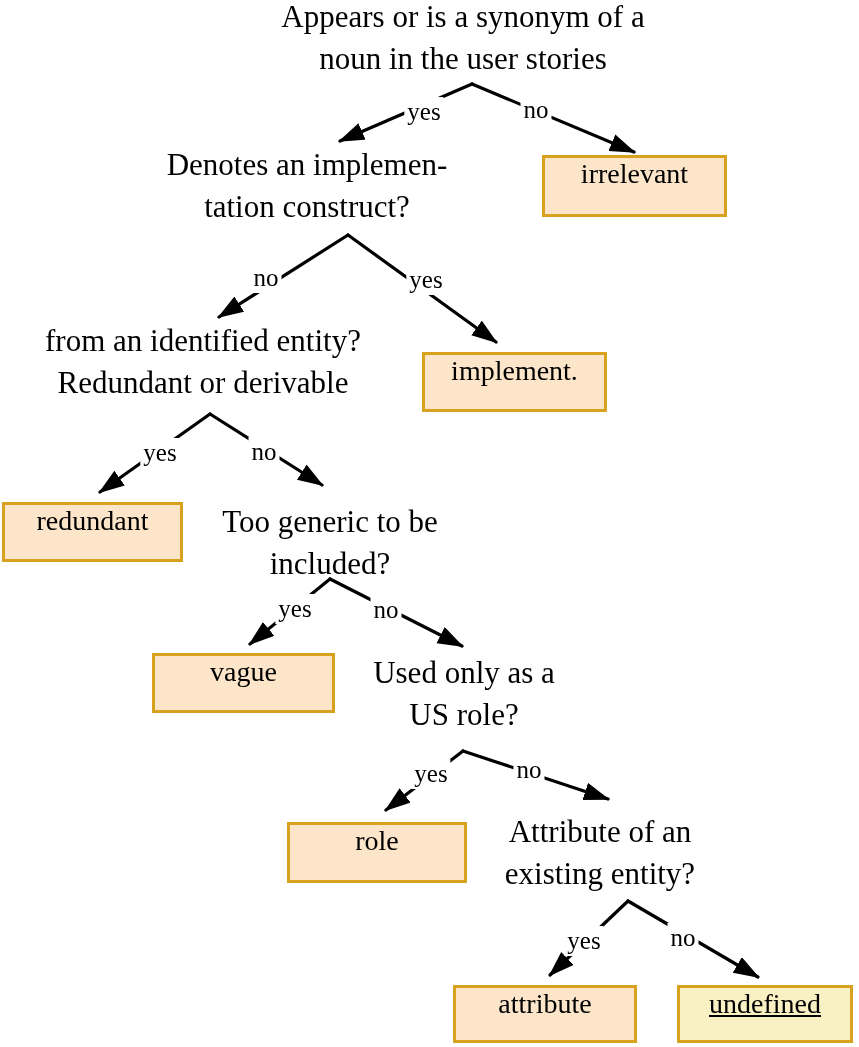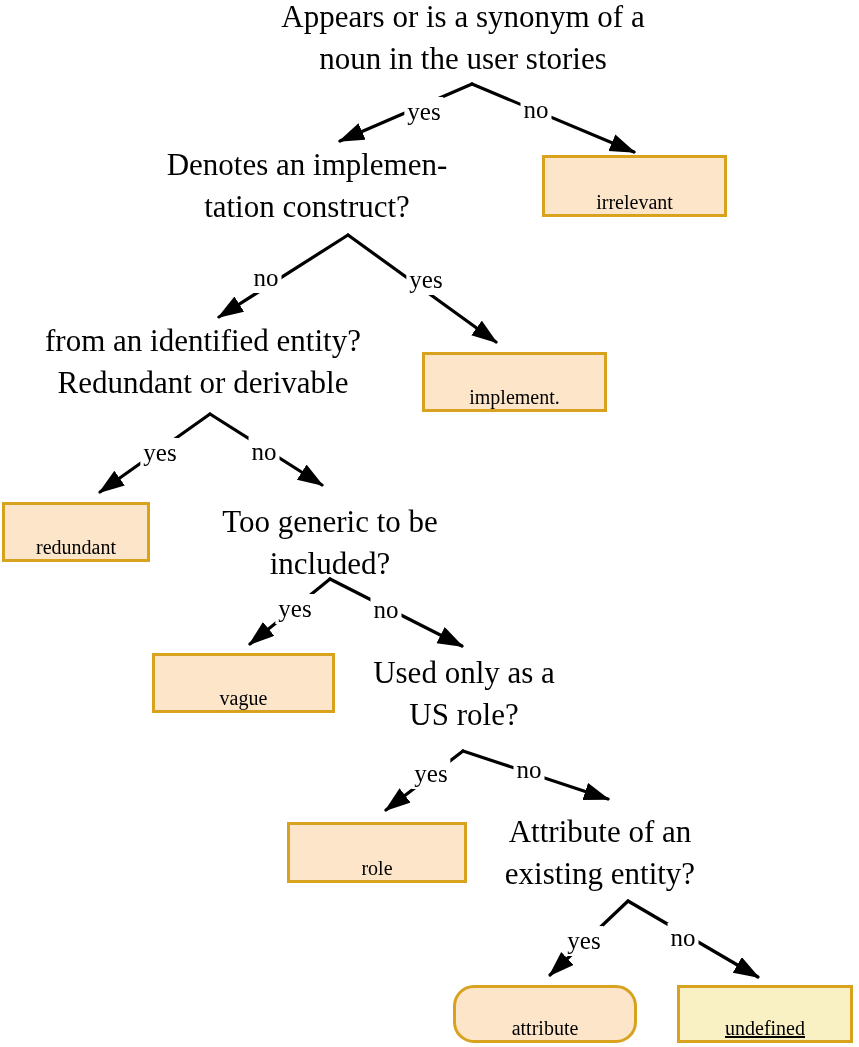--- a/index.html
+++ b/index.html
@@ -47,25 +47,25 @@
     transform: translate(-50%, -50%);
     font-size: 25px;
     line-height: 30px;
     background: var(--background);
     padding: 0 3px;
     color: var(--text);
   }
   .outcome {
     position: absolute;
     display: flex;
-    align-items: flex-end;
+    align-items: flex-start;
     justify-content: center;
     background: var(--outcome-fill);
     border: 3.5px solid var(--outcome-border);
-    font-size: 20px;
+    font-size: 28px;
     color: var(--text);
   }
   .outcome.undefined-fill { background: var(--undefined-fill); text-decoration: underline; }
 </style>
 </head>
 <body>
 
 <div class="canvas">
 
   <svg class="edges-layer" viewBox="0 0 859 1047" xmlns="http://www.w3.org/2000/svg">
@@ -130,29 +130,29 @@
   <span class="edge-label" style="left:529px; top:770px;">no</span>
   <span class="edge-label" style="left:584px; top:941px;">yes</span>
   <span class="edge-label" style="left:683px; top:938px;">no</span>
 
   <div class="outcome" style="left:542px; top:155px; width:185px; height:62px;">
     <span>irrelevant</span>
   </div>
   <div class="outcome" style="left:422px; top:352px; width:185px; height:60px;">
     <span>implement.</span>
   </div>
-  <div class="outcome" style="left:2px; top:502px; width:148px; height:60px;">
+  <div class="outcome" style="left:2px; top:502px; width:181px; height:60px;">
     <span>redundant</span>
   </div>
   <div class="outcome" style="left:152px; top:653px; width:183px; height:60px;">
     <span>vague</span>
   </div>
   <div class="outcome" style="left:287px; top:822px; width:180px; height:61px;">
     <span>role</span>
   </div>
-  <div class="outcome" style="left:453px; top:985px; width:184px; height:58px;border-radius:21px;">
+  <div class="outcome" style="left:453px; top:985px; width:184px; height:58px;">
     <span>attribute</span>
   </div>
   <div class="outcome undefined-fill" style="left:677px; top:985px; width:176px; height:58px;">
     <span>undefined</span>
   </div>
 
 </div>
 
 </body></html>

